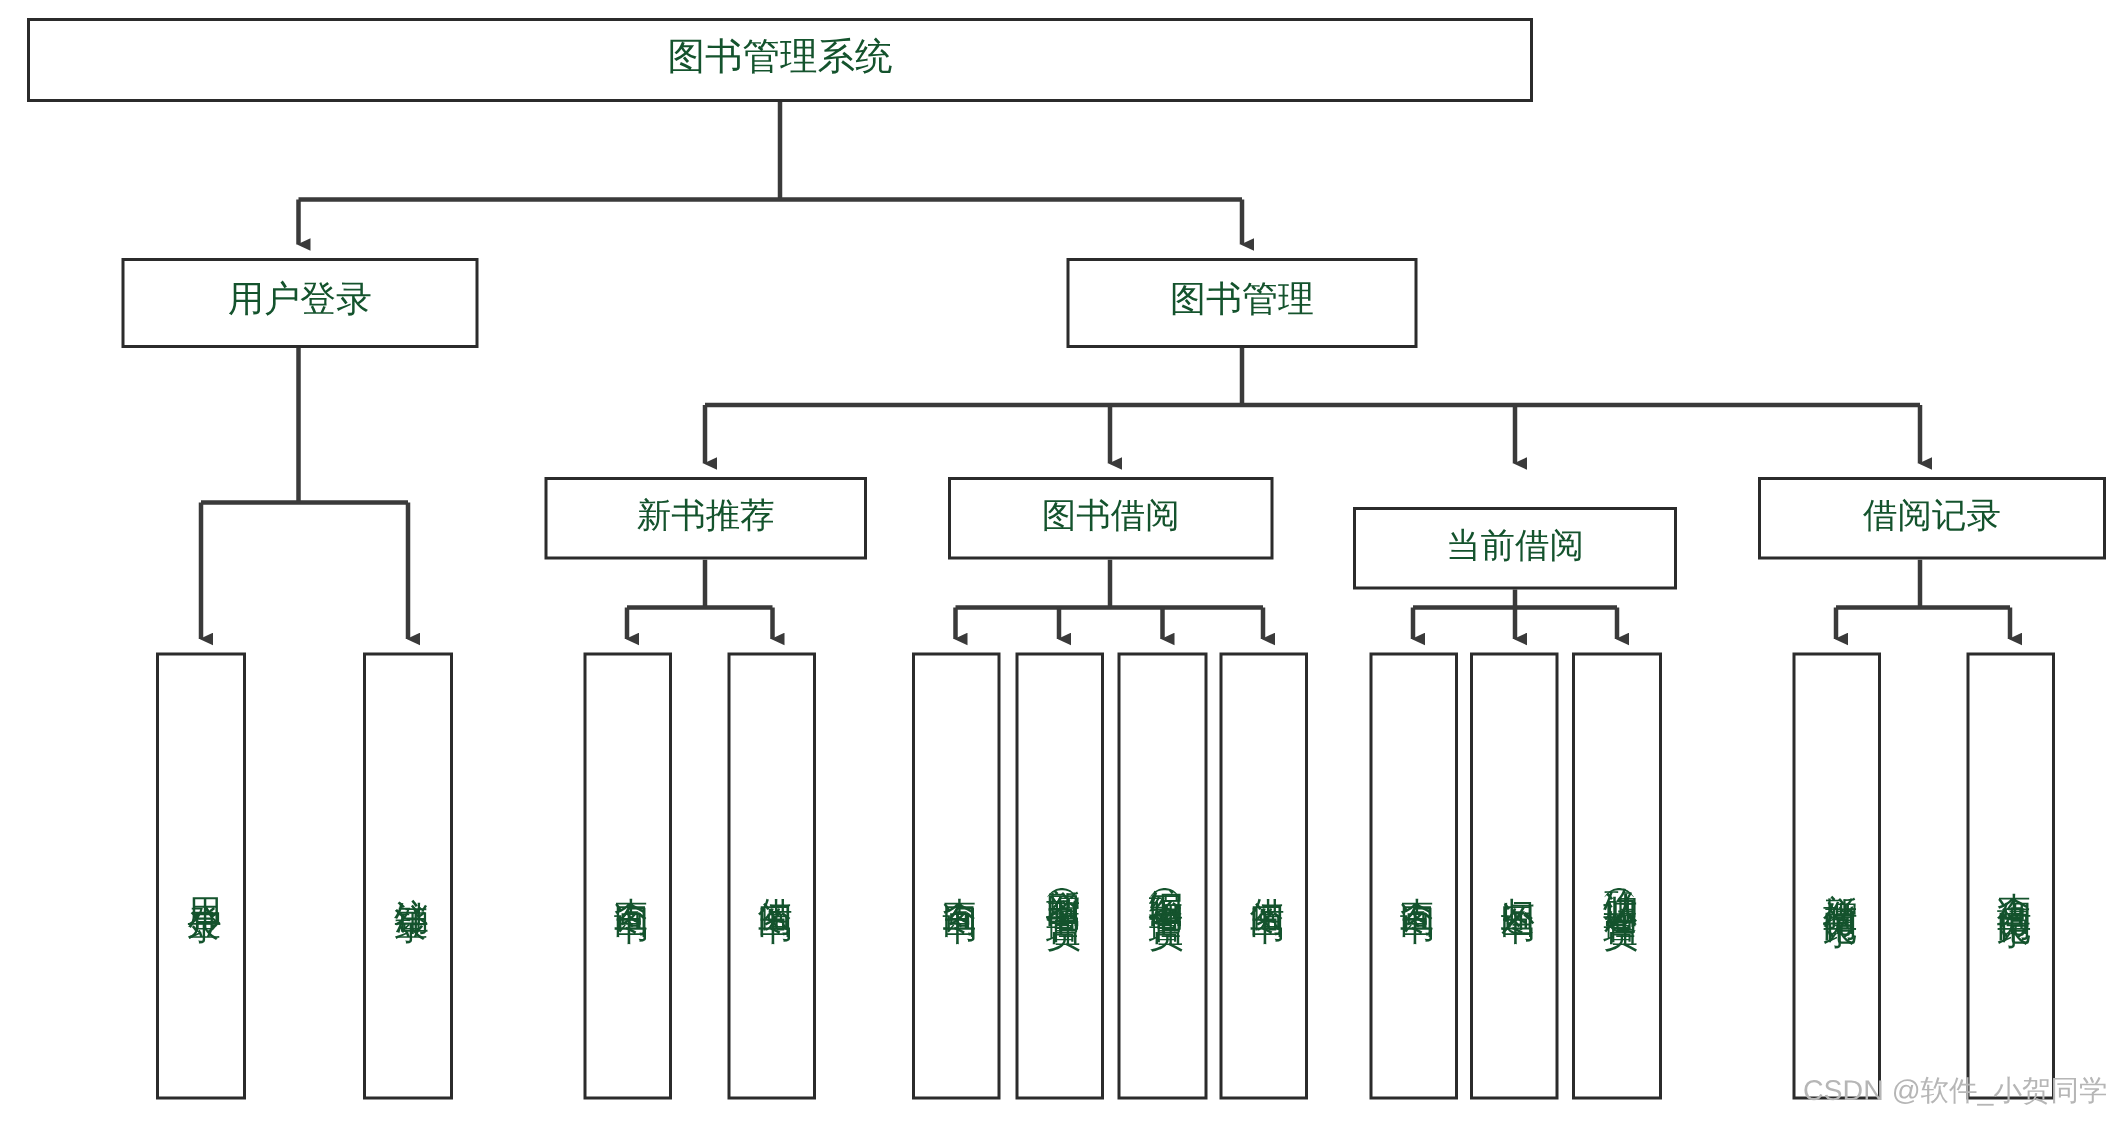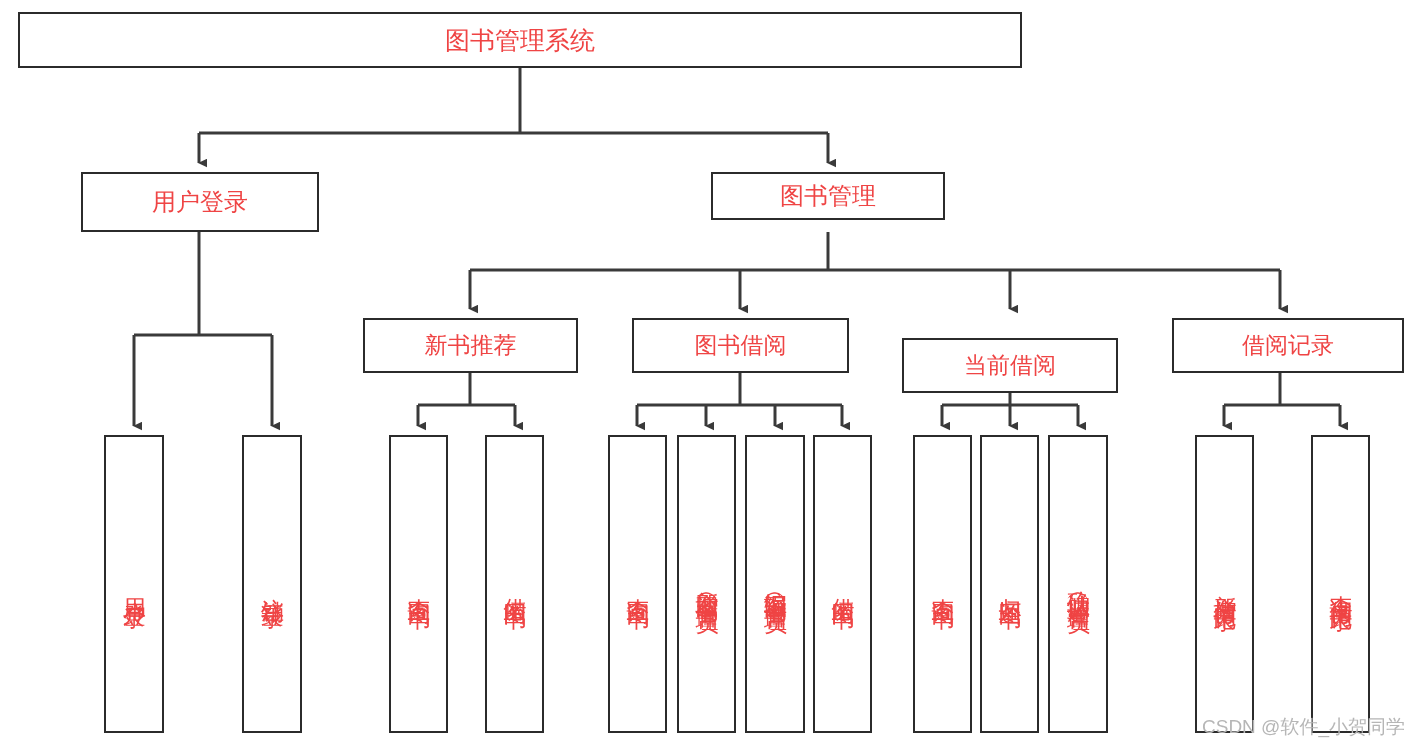--- a/index.html
+++ b/index.html
@@ -28,23 +28,24 @@
     position: absolute;
     box-sizing: border-box;
     background: #ffffff;
     border: 2.5px solid #2b2b2b;
     display: flex;
     align-items: center;
     justify-content: center;
     overflow: hidden;
   }
   .node-label {
-    color: #ef4444;
+    color: #14532d;
     line-height: 1.12;
     white-space: nowrap;
+    font-family: Liberation Mono, monospace;
   }
   .level-0 .node-label { font-size: 25px; }
   .level-1 .node-label { font-size: 24px; }
   .level-2 .node-label { font-size: 23px; }
   .leaf .node-label {
     font-size: 23px;
     writing-mode: vertical-rl;
     text-orientation: upright;
     letter-spacing: 3px;
   }
@@ -113,21 +114,21 @@
   </svg>
 
   <div class="node-box level-0" style="left:18px; top:12px; width:1004px; height:56px;">
     <span class="node-label">图书管理系统</span>
   </div>
 
   <div class="node-box level-1" style="left:81px; top:172px; width:238px; height:60px;">
     <span class="node-label">用户登录</span>
   </div>
 
-  <div class="node-box level-1" style="left:711px; top:172px; width:234px; height:48px;">
+  <div class="node-box level-1" style="left:711px; top:172px; width:234px; height:60px;">
     <span class="node-label">图书管理</span>
   </div>
 
   <div class="node-box level-2" style="left:632px; top:318px; width:217px; height:55px;">
     <span class="node-label">图书借阅</span>
   </div>
 
   <div class="node-box level-2" style="left:363px; top:318px; width:215px; height:55px;">
     <span class="node-label">新书推荐</span>
   </div>

